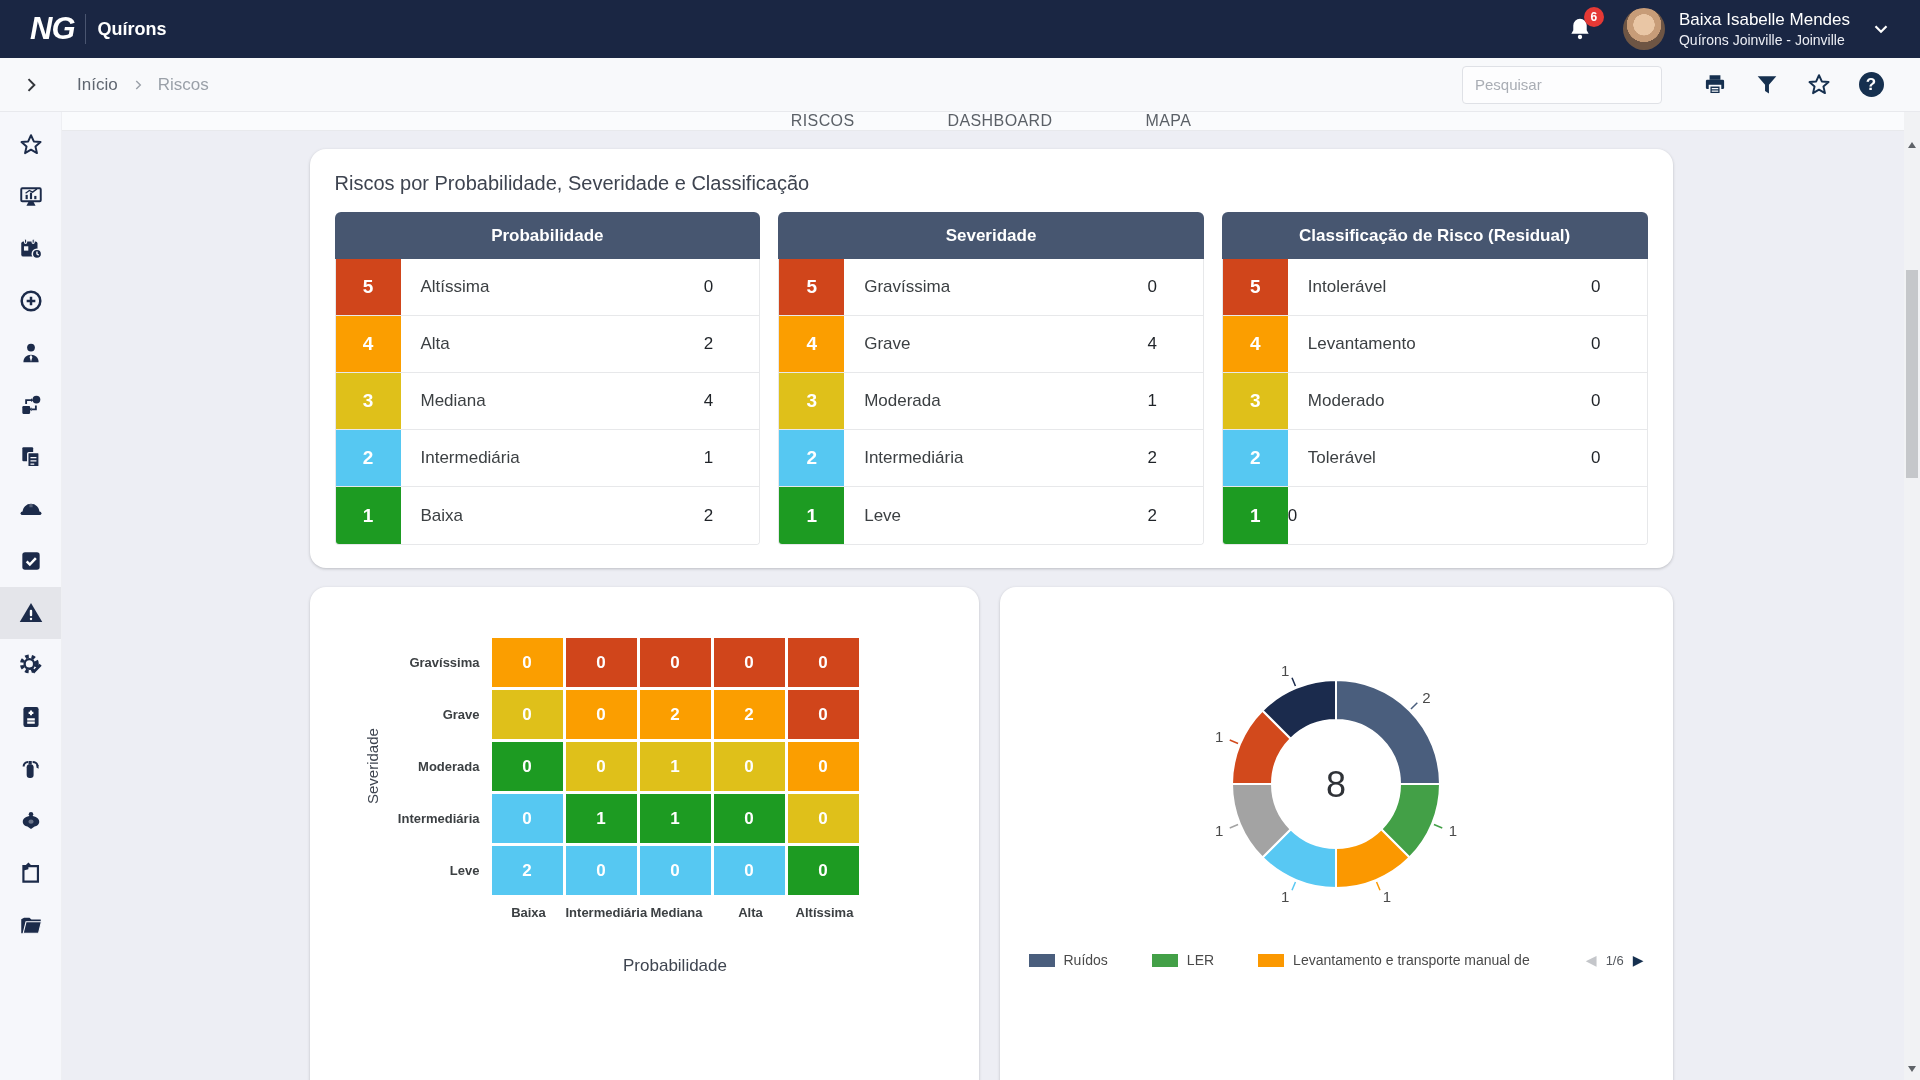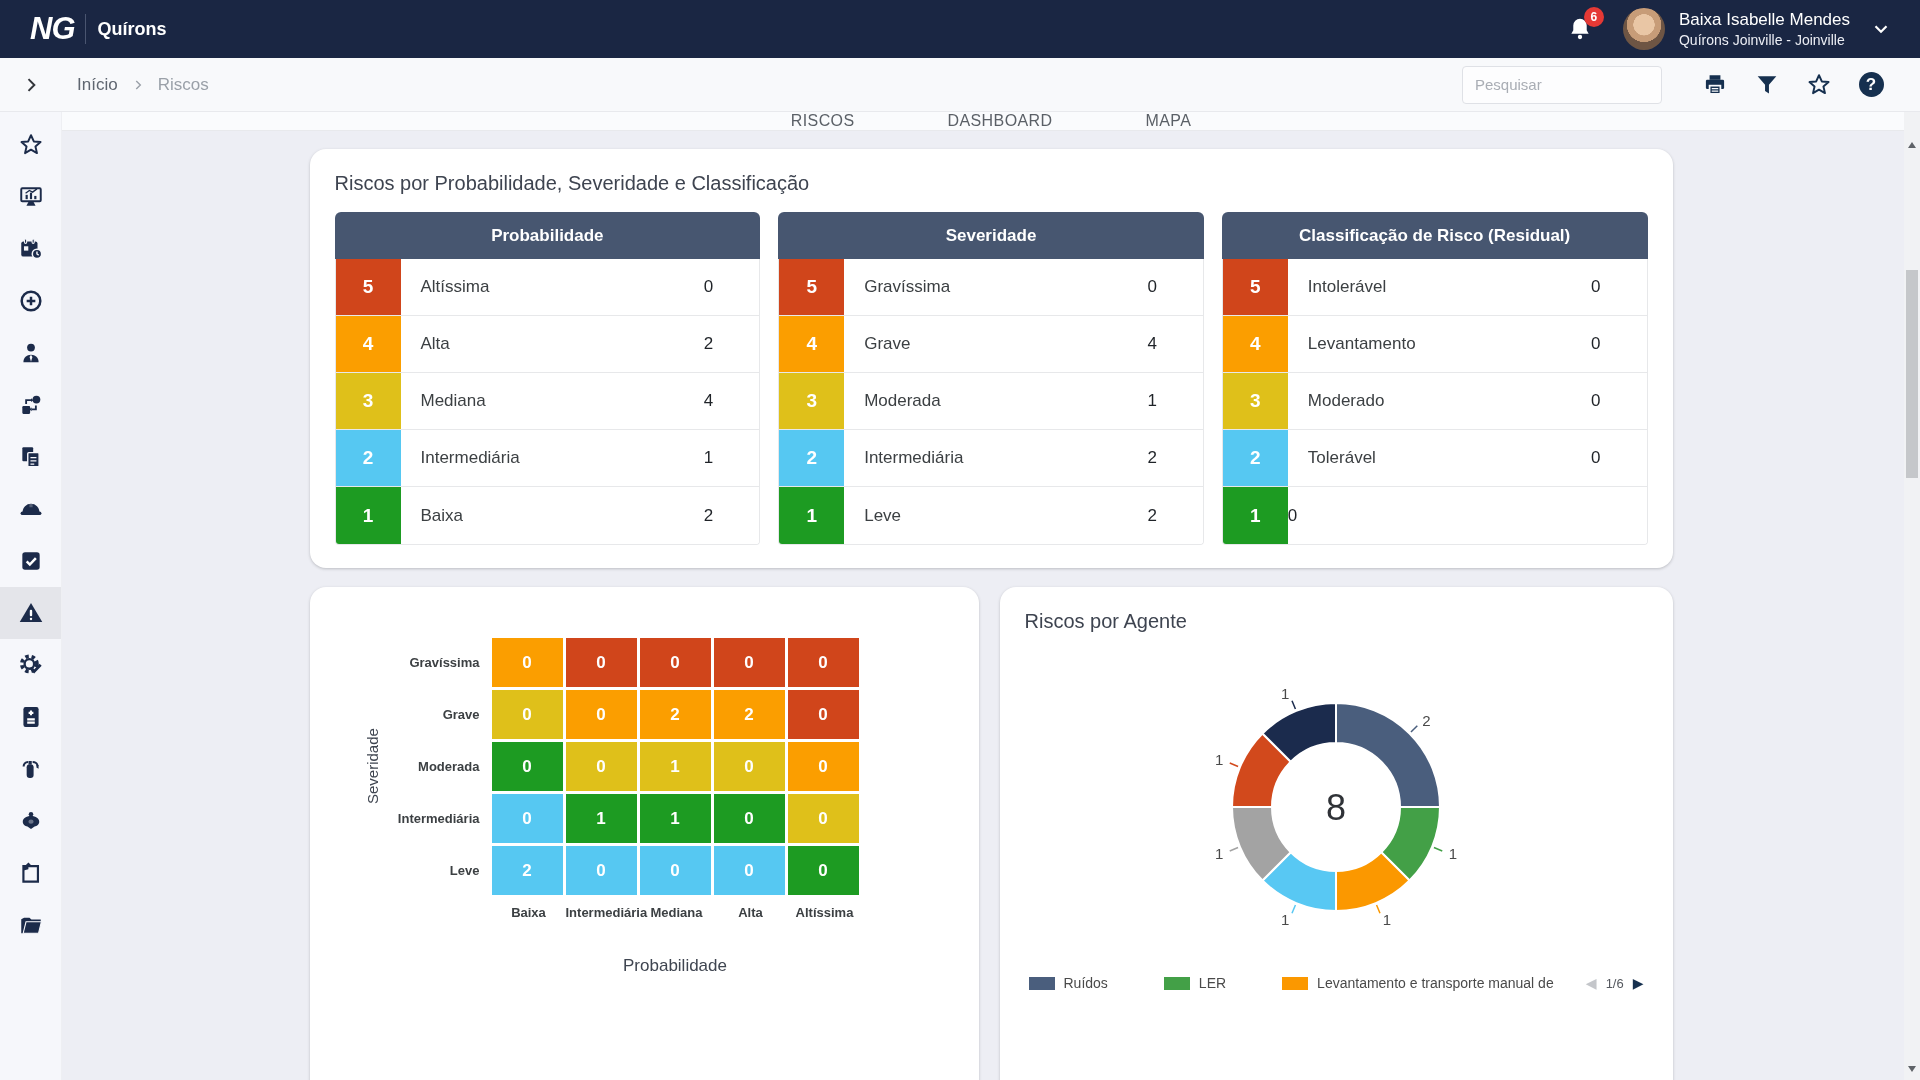--- a/index.html
+++ b/index.html
@@ -107,21 +107,21 @@
   .hm-grid { display: grid; grid-template-columns: repeat(5, 71px); grid-auto-rows: 49px; gap: 3px; }
   .hm-cell { display: flex; align-items: center; justify-content: center; color: #fff; font-weight: bold; font-size: 17px; cursor: pointer; }
   .hm-xlabels { margin-left: 157px; display: flex; margin-top: 10px; }
   .hm-xlabels div { width: 74px; text-align: center; font-size: 13px; font-weight: bold; color: #3c4043; white-space: nowrap; }
   .hm-xtitle { margin-left: 157px; width: 367px; text-align: center; margin-top: 36px; font-size: 17px; color: #3f4550; }
   
   .donut { display: block; width: 320px; height: 320px; margin: 14px auto 0; }
   .donut-callout { font-size: 15px; fill: #4a4a4a; }
   .donut-center { font-size: 36px; fill: #2f3237; }
   .legend { display: flex; align-items: center; margin-top: 8px; padding: 0 4px; }
-  .legend-items { display: flex; align-items: center; gap: 56px; }
+  .legend-items { display: flex; align-items: center; gap: 44px; }
   .legend-item { display: flex; align-items: center; cursor: pointer; }
   .swatch { width: 26px; height: 13px; margin-right: 9px; flex: none; }
   .legend-label { font-size: 14px; color: #4a4a4a; max-width: 238px; overflow: hidden; white-space: nowrap; }
   .pager { margin-left: auto; display: flex; align-items: center; gap: 9px; }
   .pg-prev, .pg-next { font-size: 14px; cursor: pointer; }
   .pg-prev.disabled { color: #c4c6ca; }
   .pg-next { color: #16304f; }
   .pg-text { font-size: 13px; color: #55595f; }
   
   .scrollbar { position: absolute; right: 0; top: 112px; bottom: 0; width: 16px; background: #f1f2f4; }
@@ -530,21 +530,20 @@
                 <div>Intermediária</div>
                 <div>Mediana</div>
                 <div>Alta</div>
                 <div>Altíssima</div>
               </div>
             <div class="hm-xtitle">Probabilidade</div>
           </div>
         </section>
 
         <section class="card card-agent">
-          <h2 class="card-title">Riscos por Agente</h2>
           <svg class="donut" viewBox="0 0 320 320">
               <path d="M160 56A104 104 0 0 1 264 160L224 160A64 64 0 0 0 160 96Z" fill="#4a5e7d" stroke="#fff" stroke-width="2"></path>
               <path d="M234.95331880577405 85.04668119422597L241.31727983645297 78.68272016354705" stroke="#4a5e7d" fill="none" stroke-width="1.5"></path>
               <text x="246.2670273047588" y="78.73297269524122" text-anchor="start" class="donut-callout">2</text>
               <path d="M264 160A104 104 0 0 1 233.53910524340097 233.53910524340094L205.25483399593904 205.25483399593904A64 64 0 0 0 224 160Z" fill="#43a047" stroke="#fff" stroke-width="2"></path>
               <path d="M257.9312304461964 200.56444383069953L266.24614623879796 204.00859472198533" stroke="#43a047" fill="none" stroke-width="1.5"></path>
               <text x="272.713302966377" y="211.68737874854094" text-anchor="start" class="donut-callout">1</text>
               <path d="M233.53910524340097 233.53910524340094A104 104 0 0 1 160 264L160 224A64 64 0 0 0 205.25483399593904 205.25483399593904Z" fill="#fb9800" stroke="#fff" stroke-width="2"></path>
               <path d="M200.56444383069953 257.9312304461964L204.00859472198533 266.24614623879796" stroke="#fb9800" fill="none" stroke-width="1.5"></path>
               <text x="206.68737874854097" y="277.713302966377" text-anchor="start" class="donut-callout">1</text>

